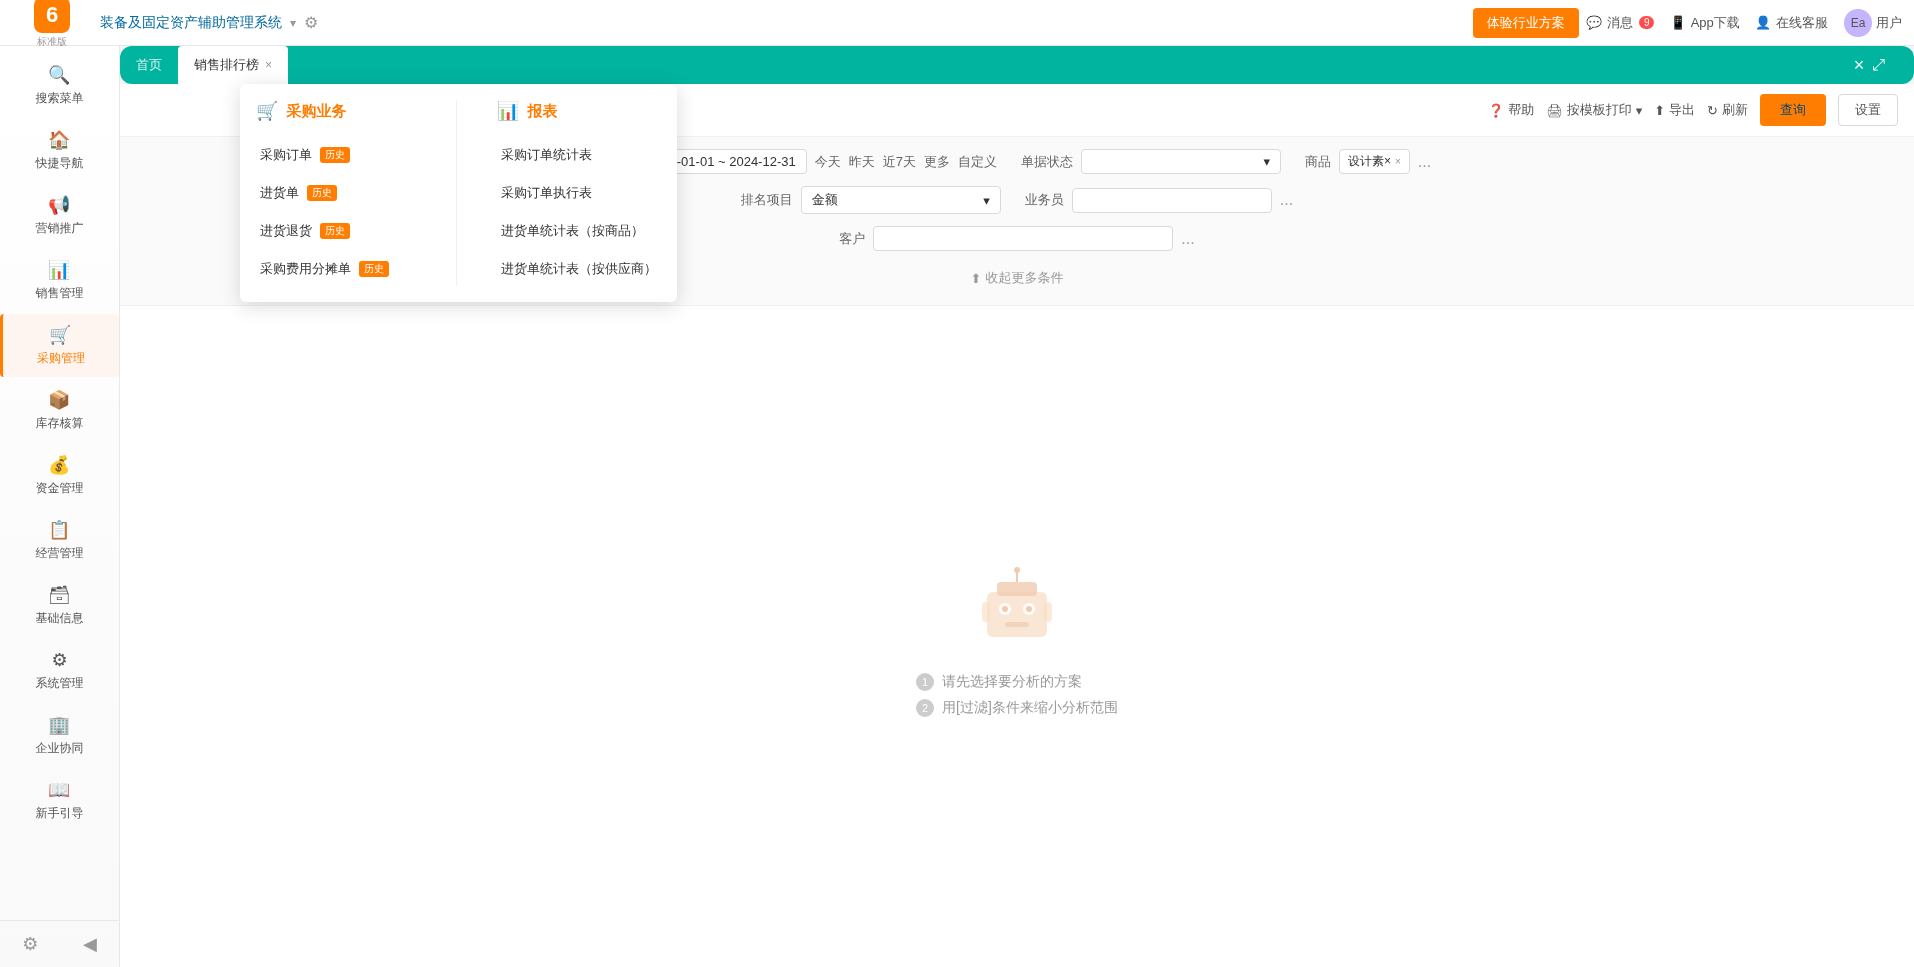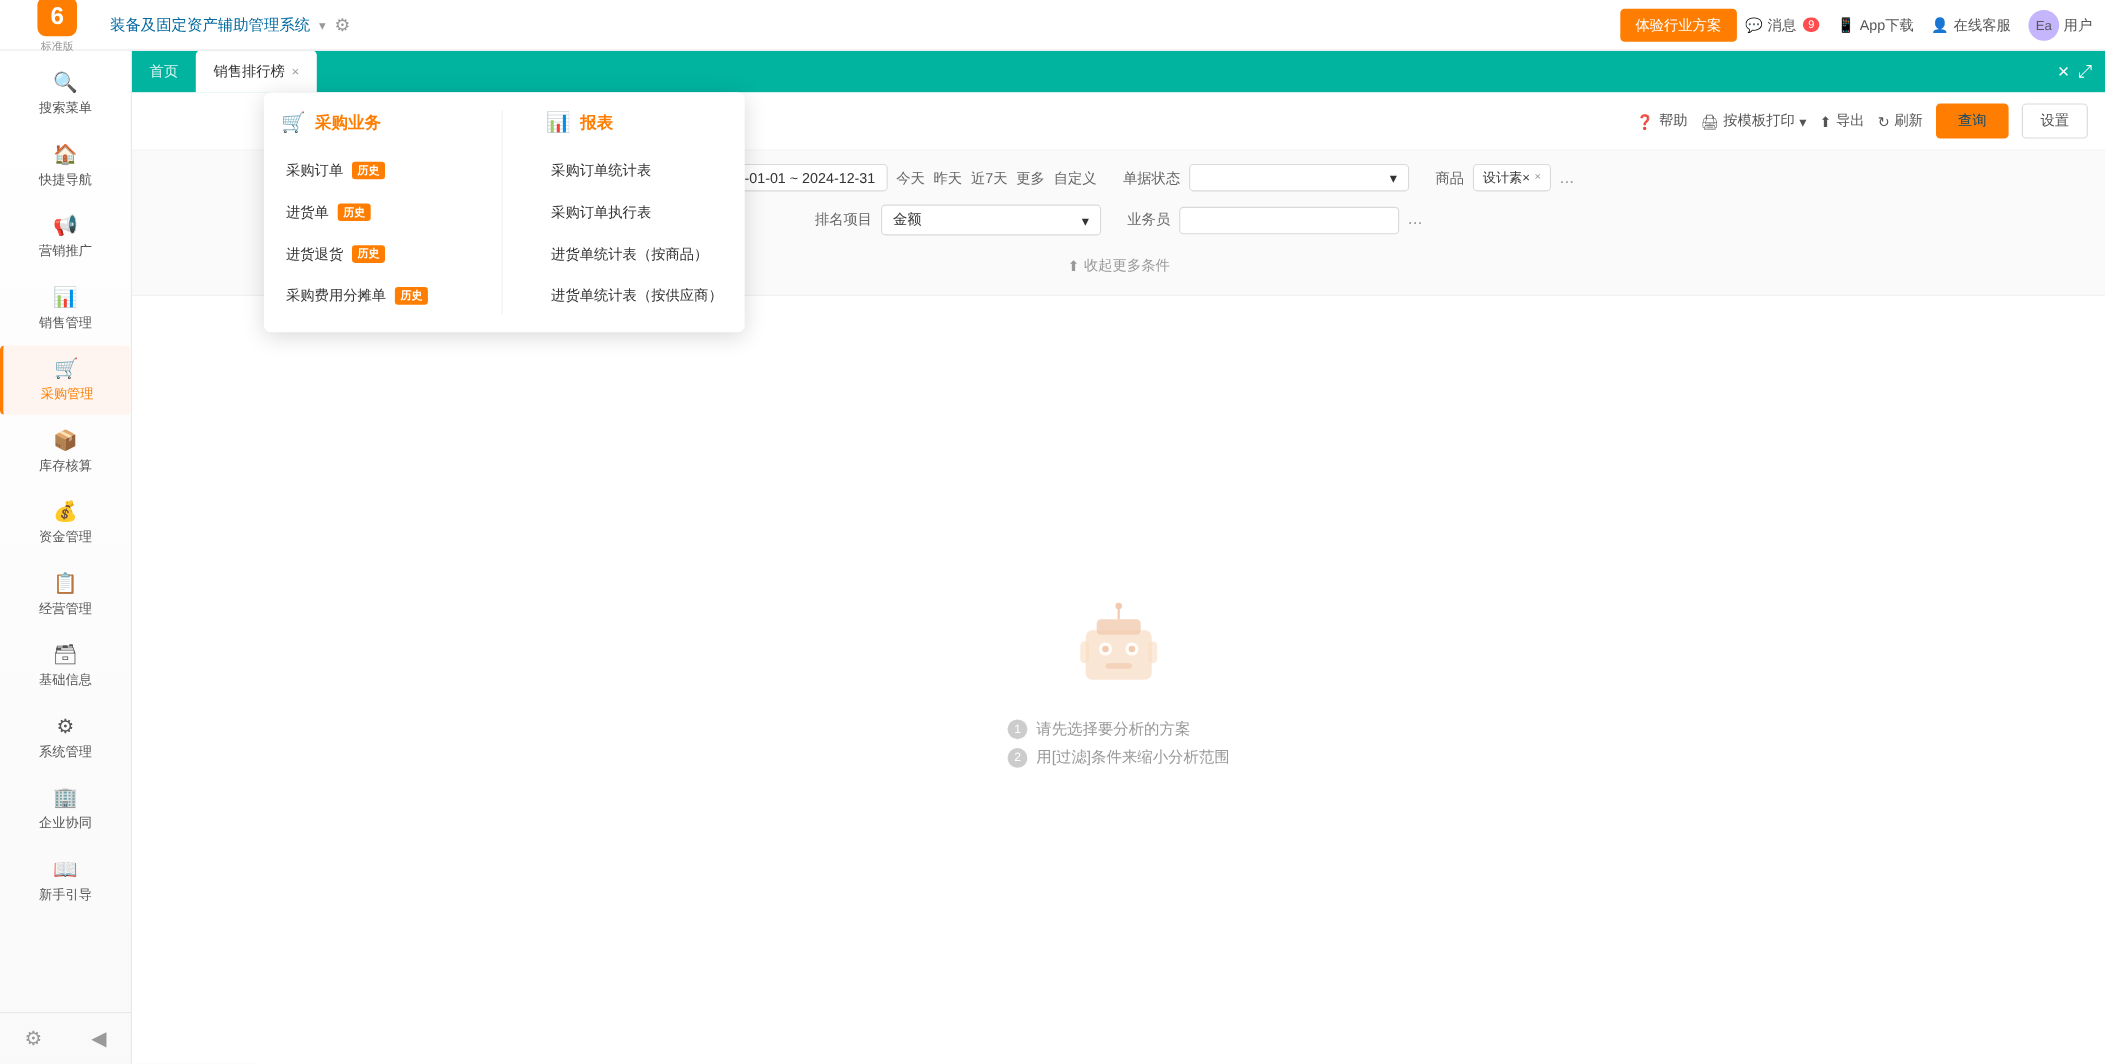--- a/index.html
+++ b/index.html
@@ -135,22 +135,23 @@
       overflow: hidden;
       position: relative;
     }
 
     
     .tab-bar {
       height: 38px;
       background: #00b4a0;
       display: flex;
       align-items: center;
-      padding: 0 0 0 0;
+      padding: 0 17px 0 0;
       gap: 0;
+      border-radius: 12px;
     }
     .tab-item {
       height: 38px;
       padding: 0 16px;
       display: flex;
       align-items: center;
       font-size: 13px;
       cursor: pointer;
       gap: 6px;
       color: rgba(255,255,255,0.85);
@@ -356,21 +357,20 @@
       color: #333;
       cursor: pointer;
       border-radius: 4px;
     }
     .dropdown-item .hist-badge {
       background: #ff7d00;
       color: white;
       font-size: 10px;
       padding: 1px 5px;
       border-radius: 3px;
-      font-weight: bold;
     }
     .dropdown-divider {
       width: 1px;
       background: #f0f0f0;
       margin: 0 8px;
     }
 
     .date-range-input {
       display: flex;
       align-items: center;
@@ -563,20 +563,29 @@
           </div>
           <div class="filter-item">
             <span class="filter-label">业务员</span>
             <div class="filter-select" style="min-width:200px;">
               <span>&nbsp;</span>
             </div>
             <span class="filter-dots">...</span>
           </div>
         </div>
 
+        <div class="filter-row">
+          <div class="filter-item">
+            <span class="filter-label">客户</span>
+            <div class="filter-select" style="min-width:300px;">
+              <span>&nbsp;</span>
+            </div>
+            <span class="filter-dots">...</span>
+          </div>
+        </div>
 
         <div class="filter-collapse">
           <span>⬆</span>
           <span>收起更多条件</span>
         </div>
       </div>
 
       <div class="empty-state">
 
         <svg class="empty-icon" viewBox="0 0 100 100" xmlns="http://www.w3.org/2000/svg">

